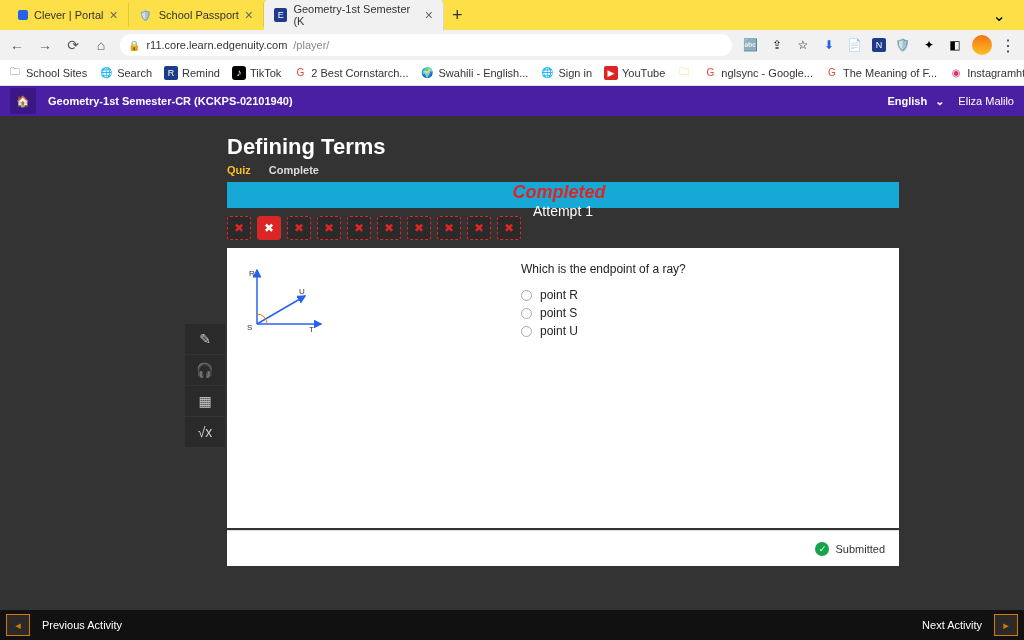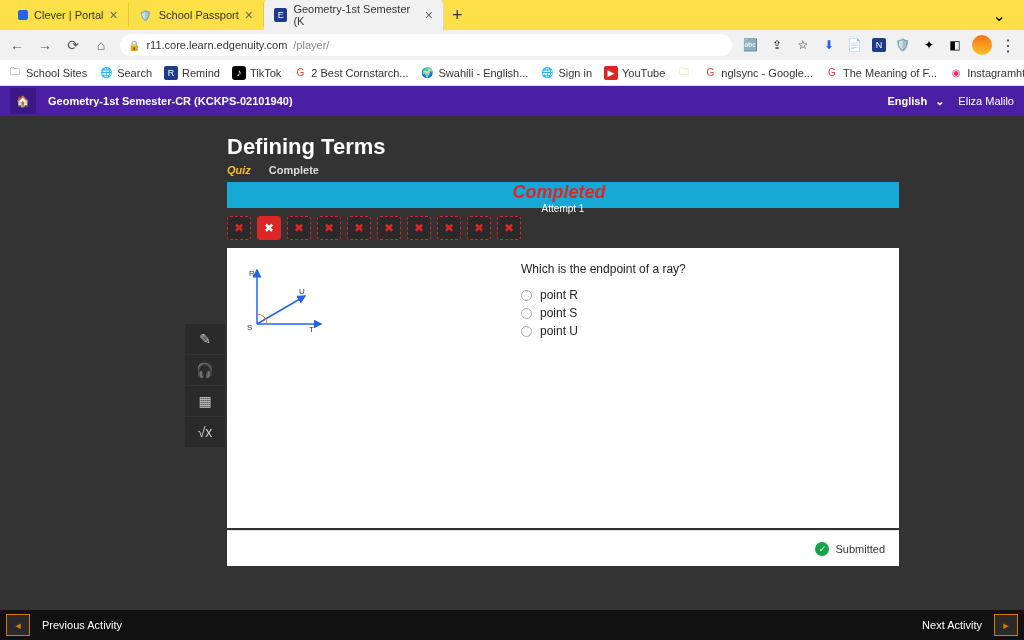--- a/index.html
+++ b/index.html
@@ -30,25 +30,25 @@
 
 .course-bar { background: #4b1fa3; height: 30px; display: flex; align-items: center; padding: 0 10px; color: #fff; font-size: 11px; }
 .home-btn { background: #3a1785; width: 26px; height: 26px; display: flex; align-items: center; justify-content: center; margin-right: 12px; border-radius: 2px; }
 .course-right { margin-left: auto; display: flex; align-items: center; gap: 14px; }
 .lang-sel { display: flex; align-items: center; gap: 8px; font-weight: bold; justify-content: center; }
 
 .workspace { position: absolute; top: 116px; left: 0; right: 0; bottom: 30px; background: #333; }
 .content-col { width: 672px; margin-left: 227px; }
 .title { color: #fff; font-size: 22px; font-weight: bold; padding-top: 18px; }
 .subtitle { display: flex; gap: 18px; font-size: 11px; color: #fff; margin-top: 4px; align-items: center; }
-.sub-quiz { color: #fbbf24; font-weight: bold; font-style: italic; }
+.sub-quiz { color: #fbbf24; font-weight: bold; }
 .sub-complete { color: #ddd; font-weight: bold; }
 .status-bar { background: #17a9d6; height: 26px; display: flex; align-items: center; padding: 0 8px; margin-top: 6px; flex-direction: column; }
 .completed { color: #dc2626; font-weight: bold; font-size: 18px; font-style: italic; margin-right: 8px; }
-.attempt { color: #fff; font-size: 10px; }
+.attempt { color: #fff; font-size: 14px; }
 
 .qrow { display: flex; gap: 6px; margin-top: 8px; }
 .qbox { width: 24px; height: 24px; border: 1px dashed #dc2626; background: #2a2a2a; display: flex; align-items: center; justify-content: center; color: #dc2626; font-size: 12px; cursor: pointer; border-radius: 3px; }
 .qbox.active { background: #dc2626; color: #fff; border: 1px solid #dc2626; }
 
 .card { background: #fff; margin-top: 8px; min-height: 280px; position: relative; display: flex; }
 .card-left { width: 280px; padding: 16px; }
 .card-right { flex: 1; padding: 14px; font-size: 12px; color: #222; }
 .question { margin-bottom: 12px; }
 .opt { display: flex; align-items: center; gap: 8px; margin: 4px 0; }

